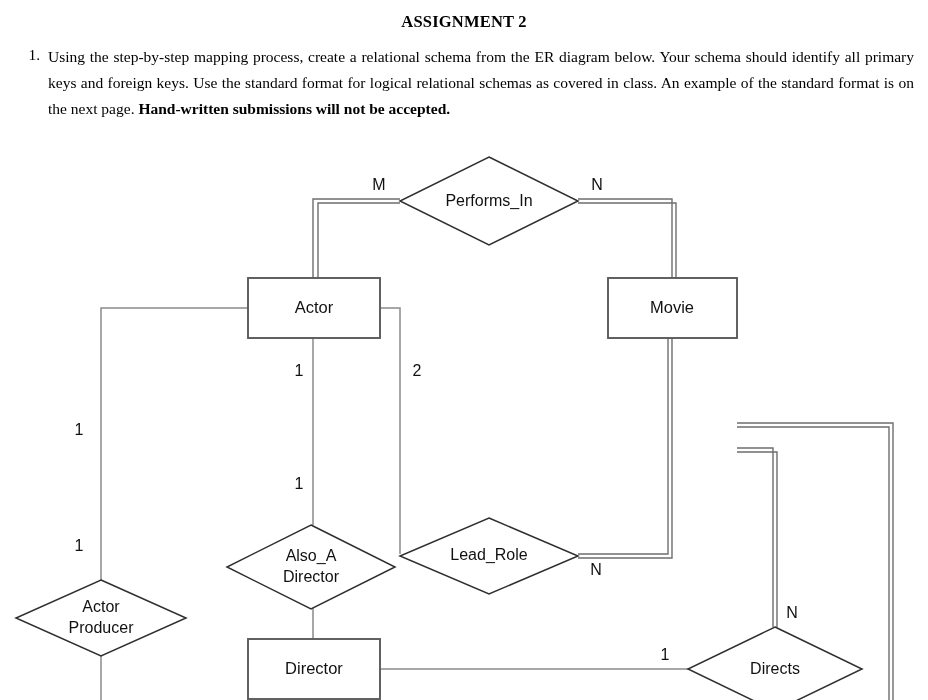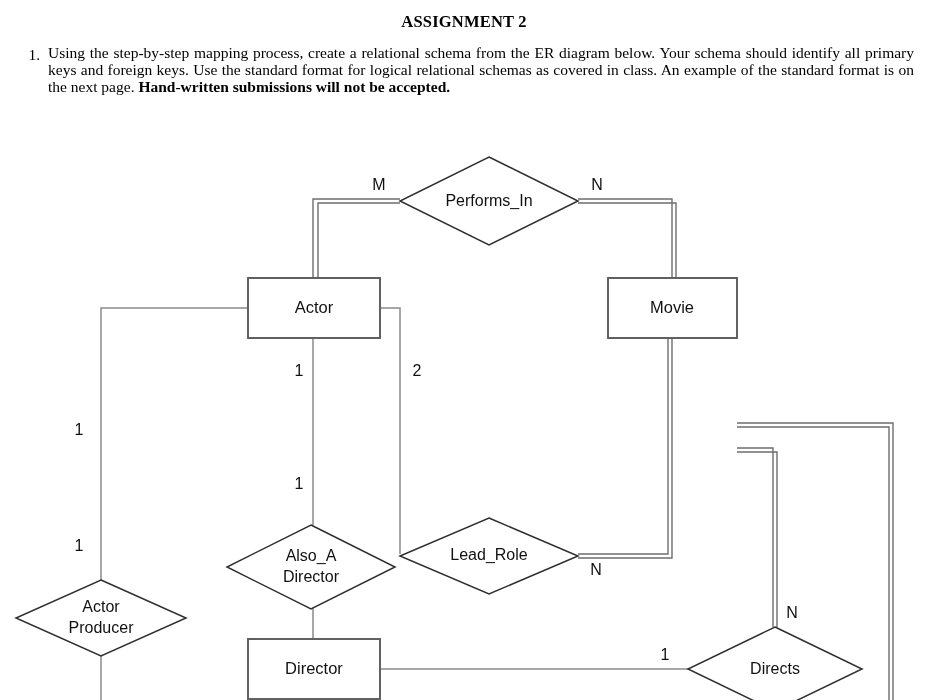--- a/index.html
+++ b/index.html
@@ -48,21 +48,21 @@
     flex: 0 0 30px;
     font-size: 15.5px;
     line-height: 21.5px;
     text-align: right;
     padding-right: 8px;
     box-sizing: border-box;
   }
   #question-text {
     flex: 1 1 auto;
     font-size: 15.5px;
-    line-height: 17px;
+    line-height: 26px;
     text-align: justify;
     text-justify: inter-word;
   }
   #question-text .bold {
     font-weight: bold;
   }
 
   
   #er-diagram {
     position: absolute;

